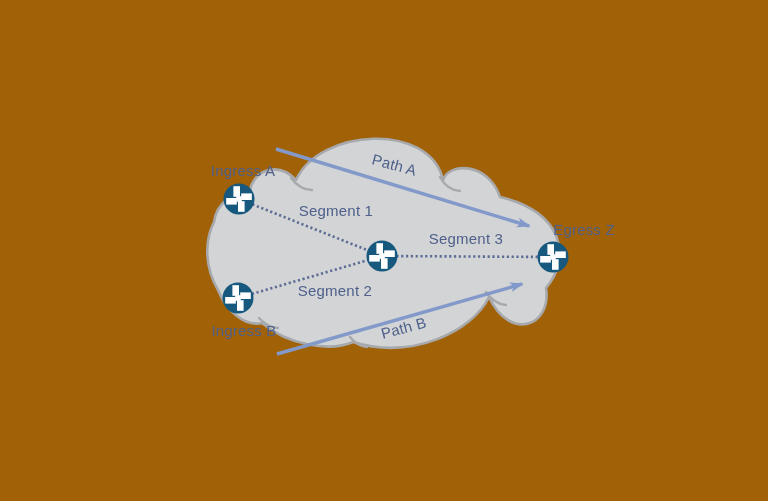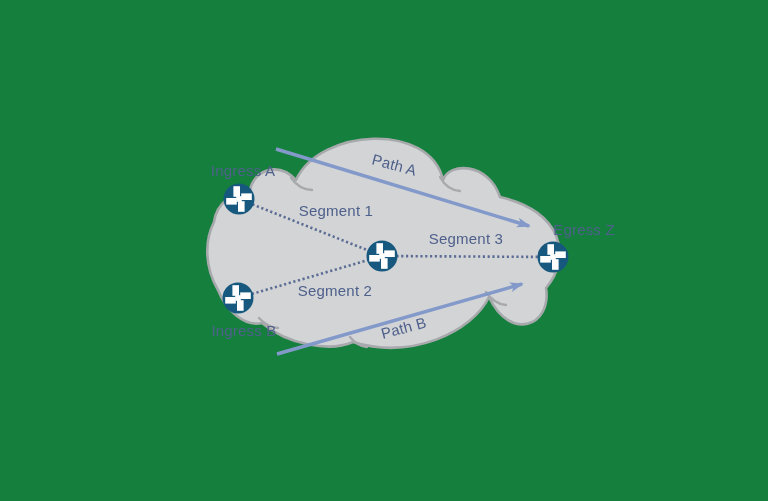--- a/index.html
+++ b/index.html
@@ -5,21 +5,21 @@
   html, body {
     margin: 0;
     padding: 0;
     background: #ffffff;
     font-family: "Liberation Sans", sans-serif;
   }
   .stage {
     position: relative;
     width: 768px;
     height: 501px;
-    background: #15803d;
+    background: #a16207;
     overflow: hidden;
   }
   svg { display: block; }
   .cloud {
     fill: #d3d4d6;
     stroke: #a7a9ac;
     stroke-width: 2.6;
     stroke-linejoin: round;
   }
   .crease {

